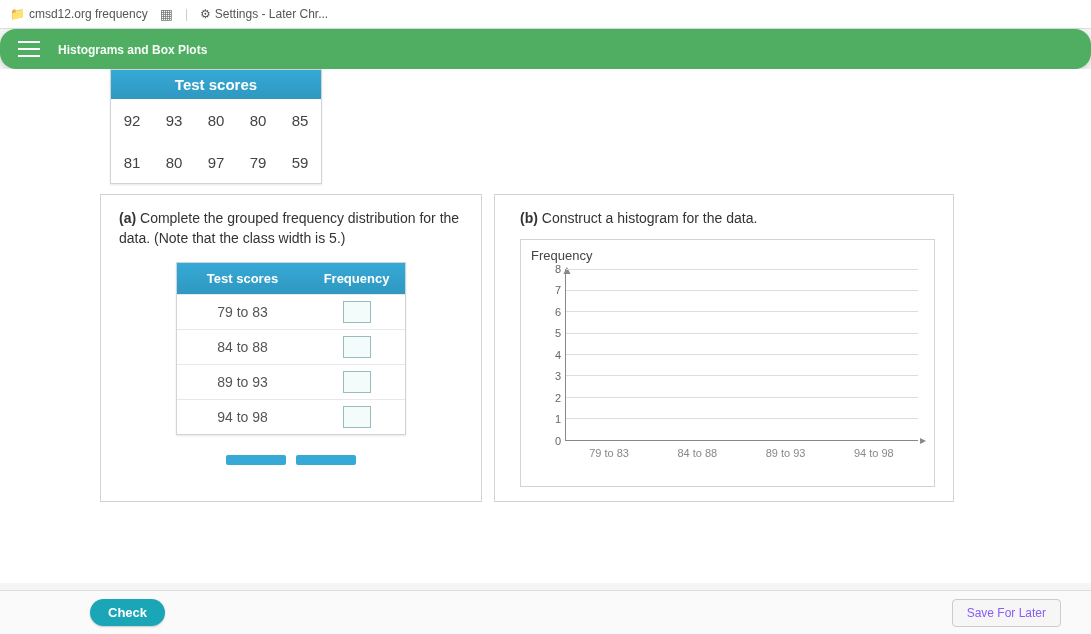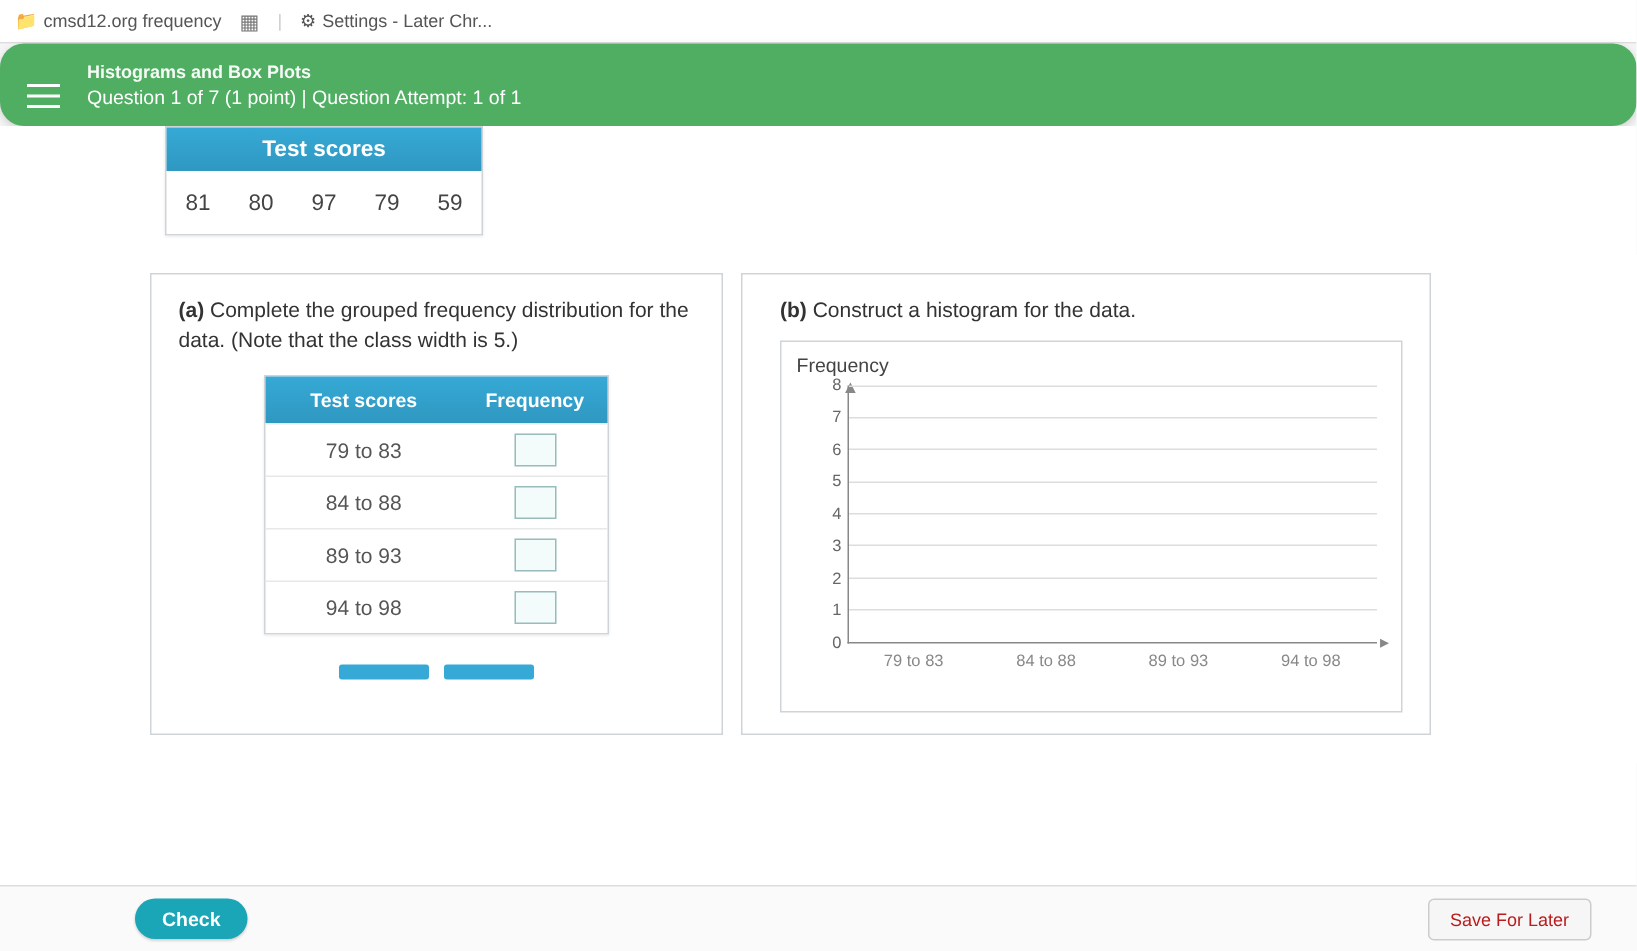--- a/index.html
+++ b/index.html
@@ -86,21 +86,21 @@
   .scores-table td {
     width: 42px;
     height: 42px;
     text-align: center;
     font-size: 15px;
     color: #444;
   }
   .panels {
     display: flex;
     gap: 12px;
-    margin-top: 25px;
+    margin-top: 10px;
   }
   .panel {
     border: 1px solid #cfd4d8;
     padding: 14px 18px;
     background: #fff;
   }
   .panel-a { width: 382px; }
   .panel-b { width: 460px; padding-left: 25px; }
   .panel .prompt {
     font-size: 14px;
@@ -238,21 +238,21 @@
     border-radius: 16px;
     padding: 6px 18px;
     font-weight: bold;
     font-size: 13px;
     cursor: pointer;
     box-shadow: 0 1px 2px rgba(0,0,0,0.2);
   }
   .save-later {
     border: 1px solid #ccc;
     background: #f6f6f6;
-    color: #b91c1c;
+    color: #8b5cf6;
     border-radius: 4px;
     padding: 6px 14px;
     font-size: 12px;
   }
 </style>
 </head>
 <body>
 
 <div class="bookmarks-bar">
   <div class="bm-item">
@@ -268,31 +268,37 @@
 </div>
 
 <div class="green-header">
   <div class="hamburger">
     <span></span>
       <span></span>
       <span></span>
   </div>
   <div class="header-text">
     <div class="topic">Histograms and Box Plots</div>
-    <div class="qline">Question 1 of 7 (1 point)  |  Question Attempt: 1 of 1</div>
   </div>
 </div>
 
 <div class="content">
 
   
   <div class="scores-table" style="margin-left:30px;">
     <div class="hdr">Test scores</div>
     <table>
       <tbody>
+          <tr>
+        <td>92</td>
+        <td>93</td>
+        <td>80</td>
+        <td>80</td>
+        <td>85</td>
+      </tr>
       <tr>
         <td>81</td>
         <td>80</td>
         <td>97</td>
         <td>79</td>
         <td>59</td>
       </tr>
     </tbody>
       </table>
   </div>

